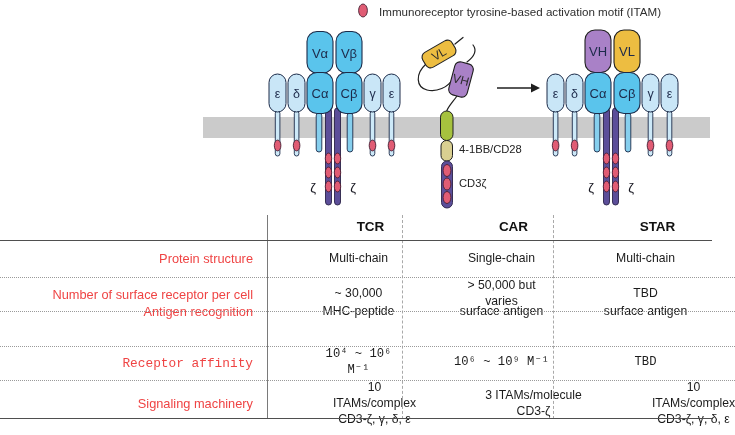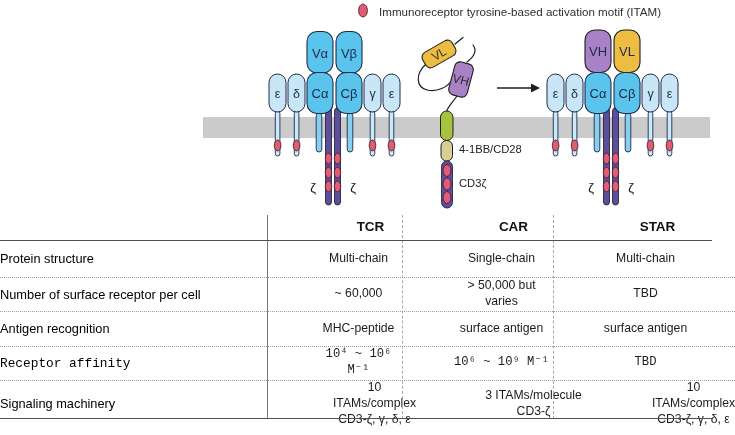--- a/index.html
+++ b/index.html
@@ -29,26 +29,26 @@
   .boxlabel{font-size:12px;fill:#2B2B2B;text-anchor:middle;}
   .sidelabel{font-size:11.2px;fill:#222222;}
   .legend-t{font-size:11.6px;fill:#2E2E2E;}
 
   
   .trow{position:absolute;left:0;width:690px;display:grid;
         grid-template-columns:267px 135px 151px 137px;align-items:center;}
   .r0{top:213px;height:27px;margin-left:36px;}
   .r1{top:240px;height:37px;}
   .r2{top:277px;height:34px;}
-  .r3{top:311px;height:35px;}
+  .r3{top:294px;height:35px;}
   .r4{top:346px;height:34px;font-family:Liberation Mono, monospace;}
   .r5{top:380px;height:39px;gap:16px;}
   .hcell{text-align:center;font-weight:bold;font-size:13.5px;color:#111;}
   .cell{text-align:center;font-size:12.2px;color:#1C1C1C;line-height:1.3;white-space:pre-line;margin-left:48px;}
-  .labelcell{padding-right:14px;font-size:12.8px;color:#000000;}
+  .labelcell{text-align:right;padding-right:14px;font-size:12.8px;color:#ef4444;}
   .vline{position:absolute;top:215px;height:204px;width:0;}
   .vsolid{left:267px;border-left:1.3px solid #7A7A7A;}
   .vdash1{left:402px;border-left:1px dashed #A9A9A9;}
   .vdash2{left:553px;border-left:1px dashed #A9A9A9;}
   .hline{position:absolute;height:0;}
   .hsolid{left:0;width:712px;border-top:1.4px solid #4F4F4F;}
   .hs1{top:240px;} .hs2{top:418px;}
   .hdot{left:0;width:735px;border-top:1px dotted #9A9A9A;}
   .hd1{top:277px;} .hd2{top:311px;} .hd3{top:346px;} .hd4{top:380px;}
 </style>
@@ -191,21 +191,21 @@
 
     <div class="trow r1">
       <div class="labelcell">Protein structure</div>
       <div class="cell">Multi-chain</div>
       <div class="cell">Single-chain</div>
       <div class="cell">Multi-chain</div>
     </div>
 
     <div class="trow r2">
       <div class="labelcell">Number of surface receptor per cell</div>
-      <div class="cell">~ 60,000</div>
+      <div class="cell">~ 30,000</div>
       <div class="cell">&gt; 50,000 but varies</div>
       <div class="cell">TBD</div>
     </div>
 
     <div class="trow r3">
       <div class="labelcell">Antigen recognition</div>
       <div class="cell">MHC-peptide</div>
       <div class="cell">surface antigen</div>
       <div class="cell">surface antigen</div>
     </div>

